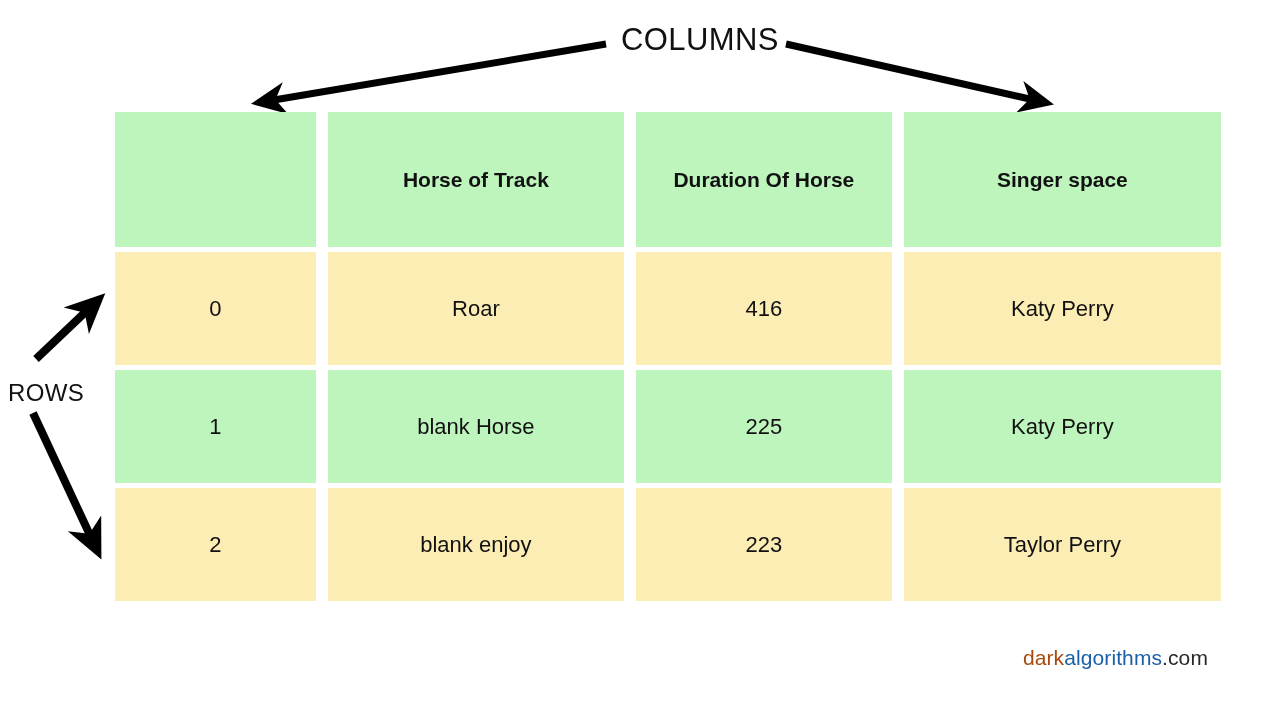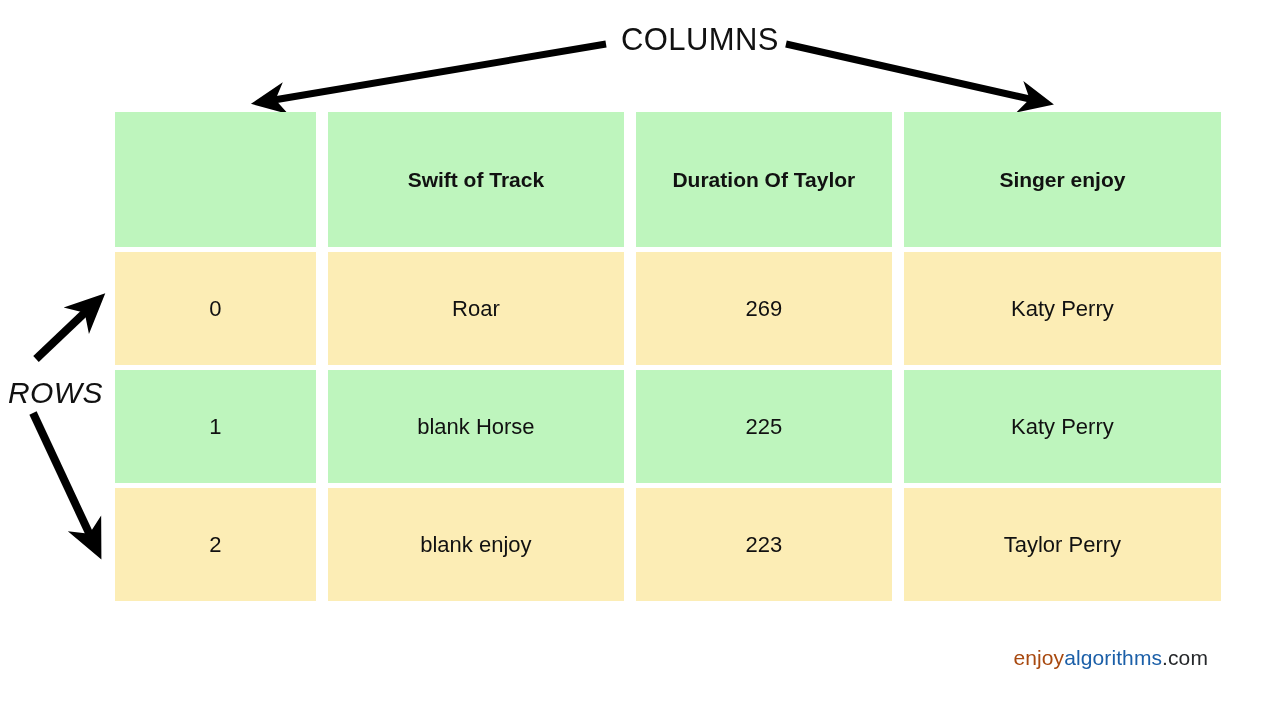--- a/index.html
+++ b/index.html
@@ -37,23 +37,22 @@
   #columns-label {
     left: 621px;
     top: 23px;
     font-size: 31px;
     line-height: 34px;
     text-align: center;
   }
   #rows-label {
     left: 8px;
     top: 376px;
-    font-size: 30px;
+    font-size: 24px;
     line-height: 34px;
-    font-style: italic;
   }
 
   
   #data-table {
     position: absolute;
     left: 103px;
     top: 107px;
     width: 1130px;
     border-collapse: separate;
     border-spacing: 12px 5px;
@@ -122,42 +121,42 @@
 </svg>
 
 <div class="annot-label" id="columns-label">COLUMNS</div>
 
 <div class="annot-label" id="rows-label">ROWS</div>
 
 <table id="data-table">
   <thead>
     <tr class="row-green">
       <th></th>
-      <th>Swift of Track</th>
-      <th>Duration Of Taylor</th>
-      <th>Singer enjoy</th>
+      <th>Horse of Track</th>
+      <th>Duration Of Horse</th>
+      <th>Singer space</th>
     </tr>
   </thead>
   <tbody>
     <tr class="row-yellow">
       <td>0</td>
       <td>Roar</td>
-      <td>269</td>
+      <td>416</td>
       <td>Katy Perry</td>
     </tr>
     <tr class="row-green">
       <td>1</td>
       <td>blank Horse</td>
       <td>225</td>
       <td>Katy Perry</td>
     </tr>
     <tr class="row-yellow">
       <td>2</td>
       <td>blank enjoy</td>
       <td>223</td>
       <td>Taylor Perry</td>
     </tr>
   </tbody>
 </table>
 
 <div id="site-wordmark">
-  <span class="wm-enjoy">enjoy</span><span class="wm-algorithms">algorithms</span><span class="wm-tld">.com</span>
+  <span class="wm-enjoy">dark</span><span class="wm-algorithms">algorithms</span><span class="wm-tld">.com</span>
 </div>
 
 </body></html>

